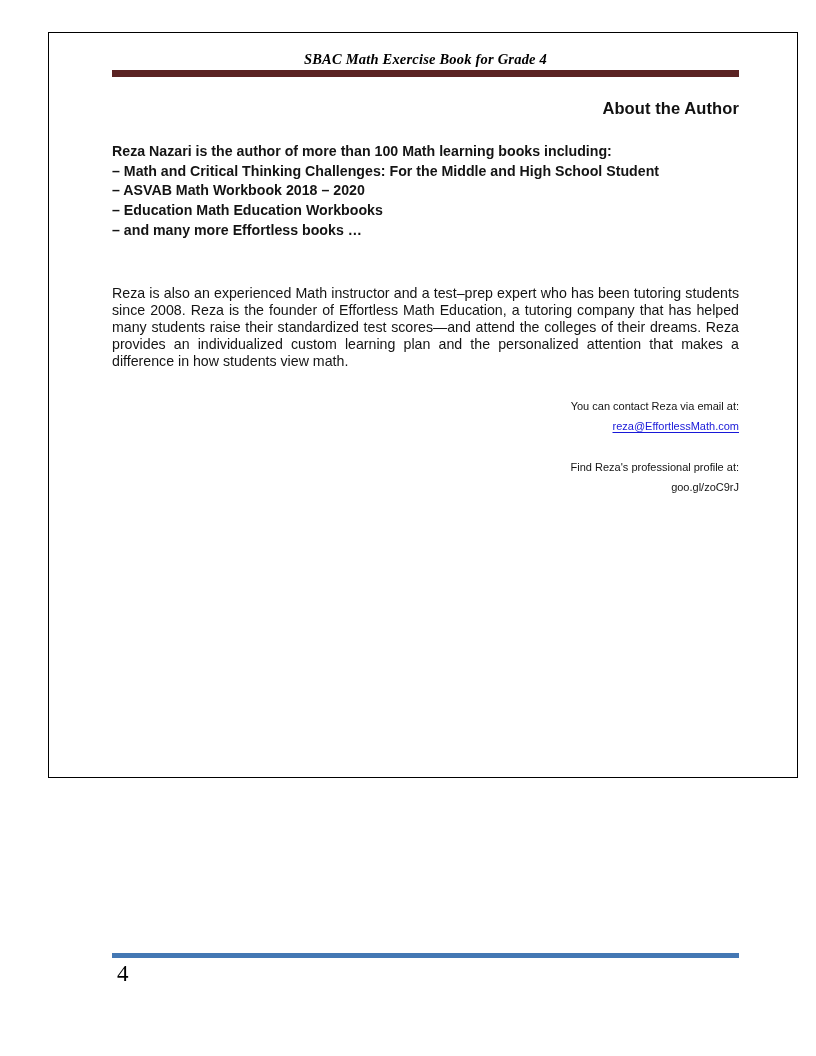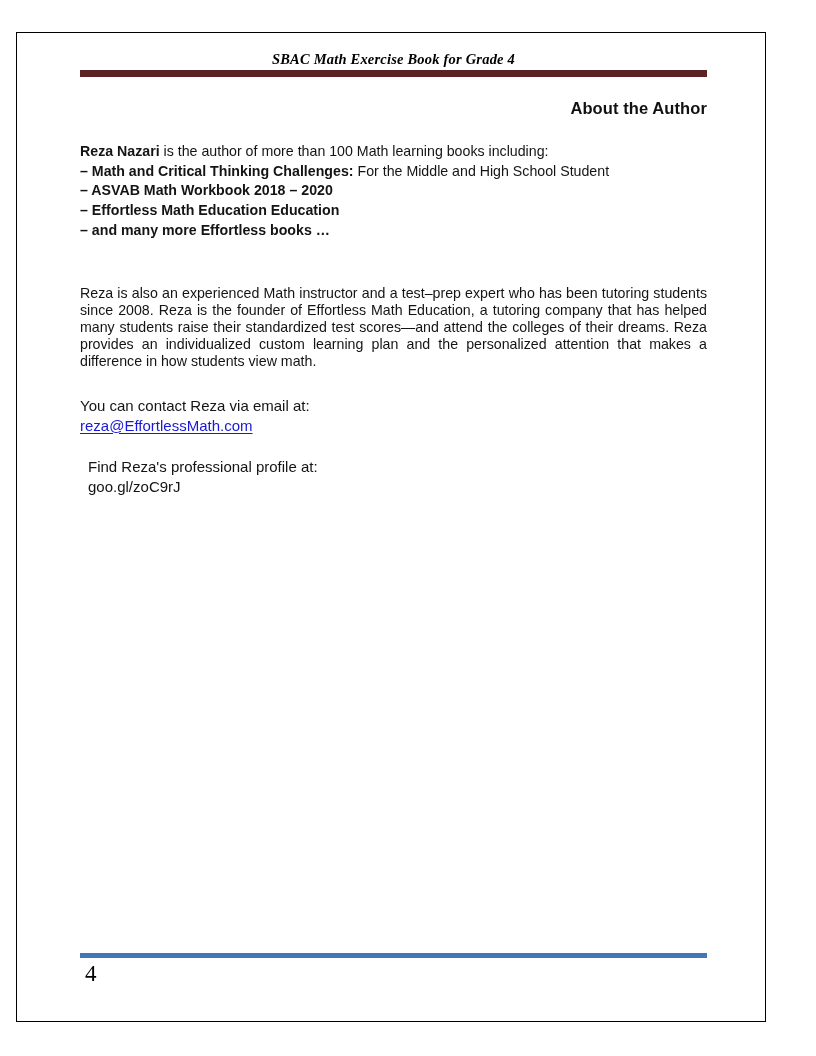--- a/index.html
+++ b/index.html
@@ -11,24 +11,24 @@
     width: 816px;
     height: 1056px;
     position: relative;
     font-family: "Liberation Sans", sans-serif;
     -webkit-font-smoothing: antialiased;
   }
 
   
   #page-sheet {
     position: absolute;
-    left: 16px;
+    left: 48px;
     top: 32px;
     width: 750px;
-    height: 990px;
+    height: 746px;
     border: 1.5px solid #000000;
     background: #ffffff;
     box-sizing: border-box;
   }
 
   
   #running-head {
     position: absolute;
     left: 63px;
     top: 18px;
@@ -72,36 +72,37 @@
   .book-list {
     margin: 24px 0 0 0;
     font-size: 14.2px;
     line-height: 19.7px;
     color: #141414;
   }
   .book-list .line {
     white-space: nowrap;
   }
   .bold { font-weight: bold; margin-top: 16px; }
-  .reg  { font-weight: normal; }
+  .reg  { font-weight: bold; }
 
   #bio-paragraph {
     margin: 44px 0 0 0;
     font-size: 14.2px;
     line-height: 17px;
     color: #141414;
     text-align: justify;
     text-justify: inter-word;
   }
 
   .contact-block {
     margin: 26px 0 0 0;
-    font-size: 15px;
+    font-size: 11px;
     line-height: 20px;
     color: #141414;
+    text-align: right;
   }
   .contact-block.second {
     margin-top: 21px;
     margin-left: 8px;
   }
   .email-link {
     color: #1818D8;
     text-decoration: underline;
     text-underline-offset: 2px;
     display: inline-block;
@@ -146,21 +147,21 @@
       <div class="line">
         <span class="bold">Reza Nazari</span><span class="reg"> is the author of more than 100 Math learning books including:</span>
       </div>
       <div class="line">
         <span class="bold">– Math and Critical Thinking Challenges:</span><span class="reg"> For the Middle and High School Student</span>
       </div>
       <div class="line">
         <span class="bold">– ASVAB Math Workbook 2018 – 2020</span><span class="reg"></span>
       </div>
       <div class="line">
-        <span class="bold">– Effortless Math Education Education</span><span class="reg"></span>
+        <span class="bold">– Education Math Education Workbooks</span><span class="reg"></span>
       </div>
       <div class="line">
         <span class="bold">– and many more Effortless books …</span><span class="reg"></span>
       </div>
     </div>
 
     <p id="bio-paragraph">Reza is also an experienced Math instructor and a test–prep expert who has been tutoring students since 2008. Reza is the founder of Effortless Math Education, a tutoring company that has helped many students raise their standardized test scores—and attend the colleges of their dreams. Reza provides an individualized custom learning plan and the personalized attention that makes a difference in how students view math.</p>
 
     <div class="contact-block">
       <div>You can contact Reza via email at:</div>

